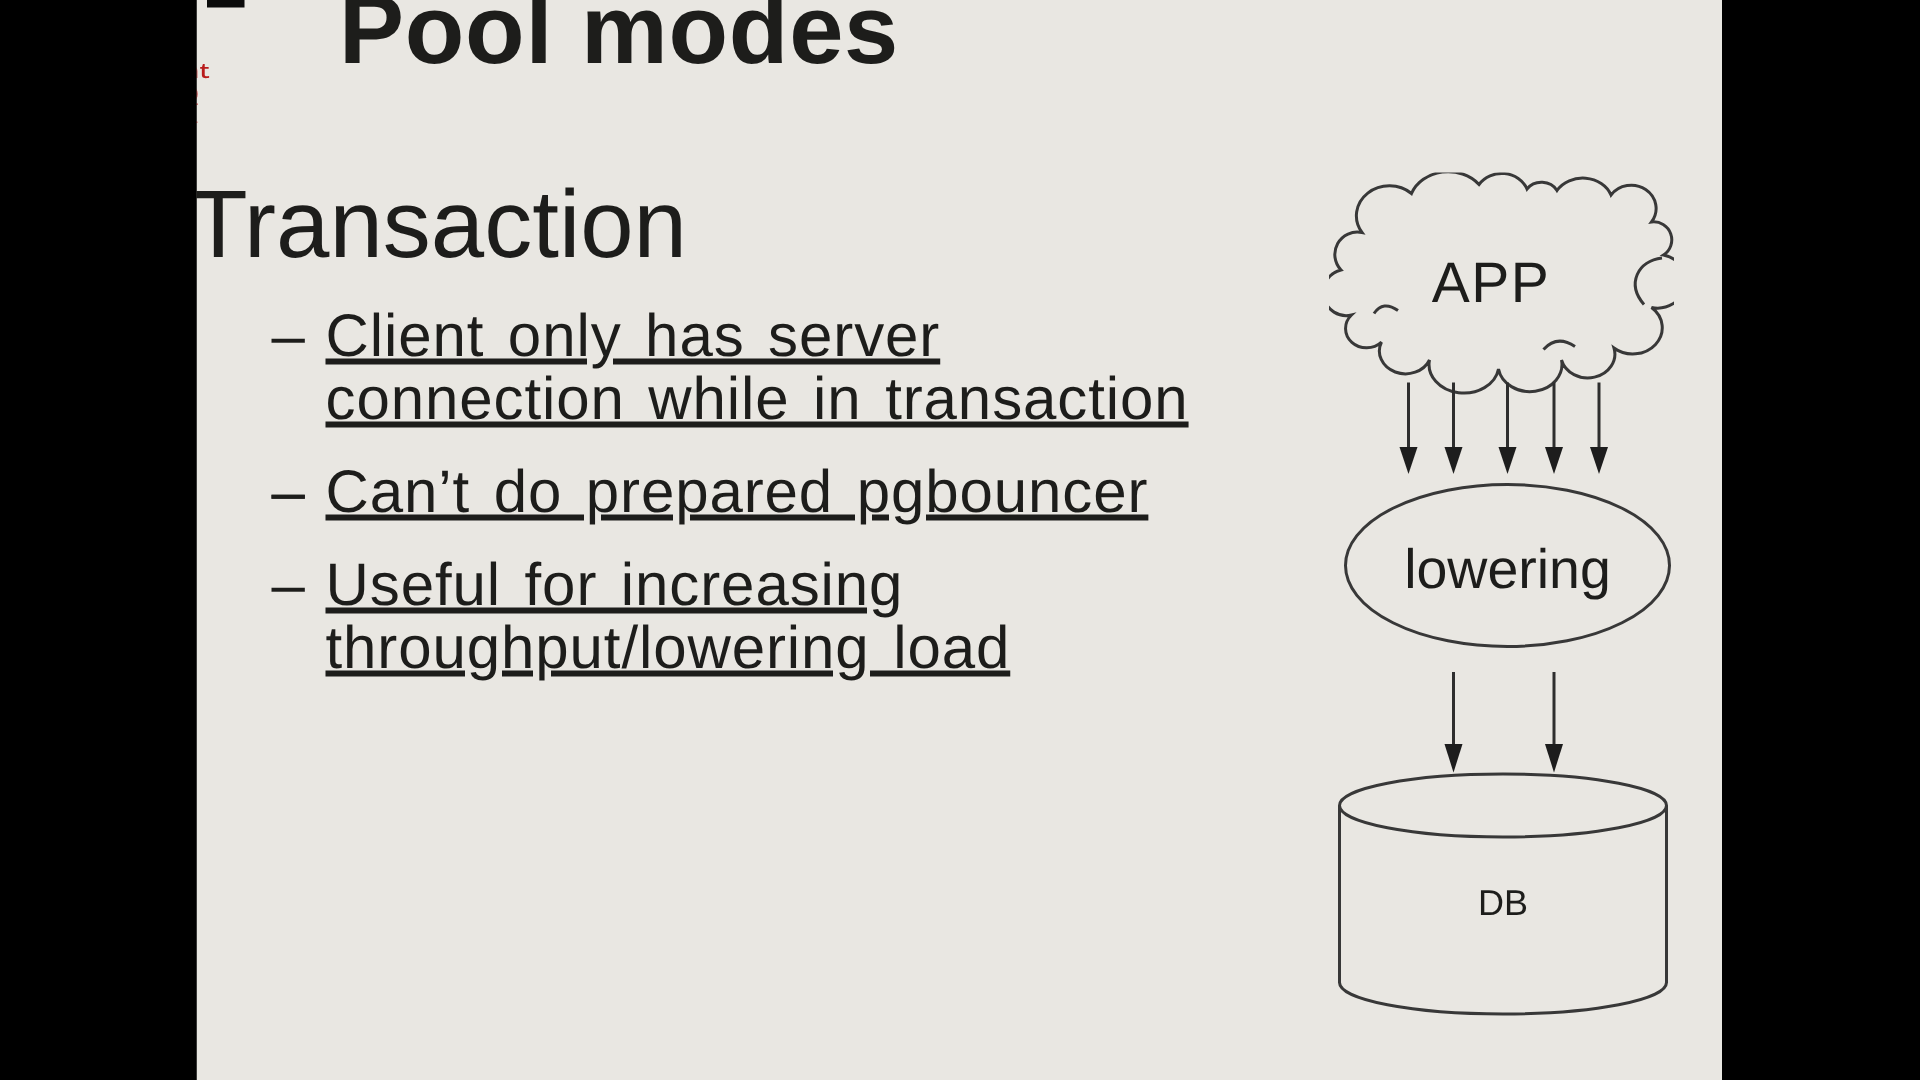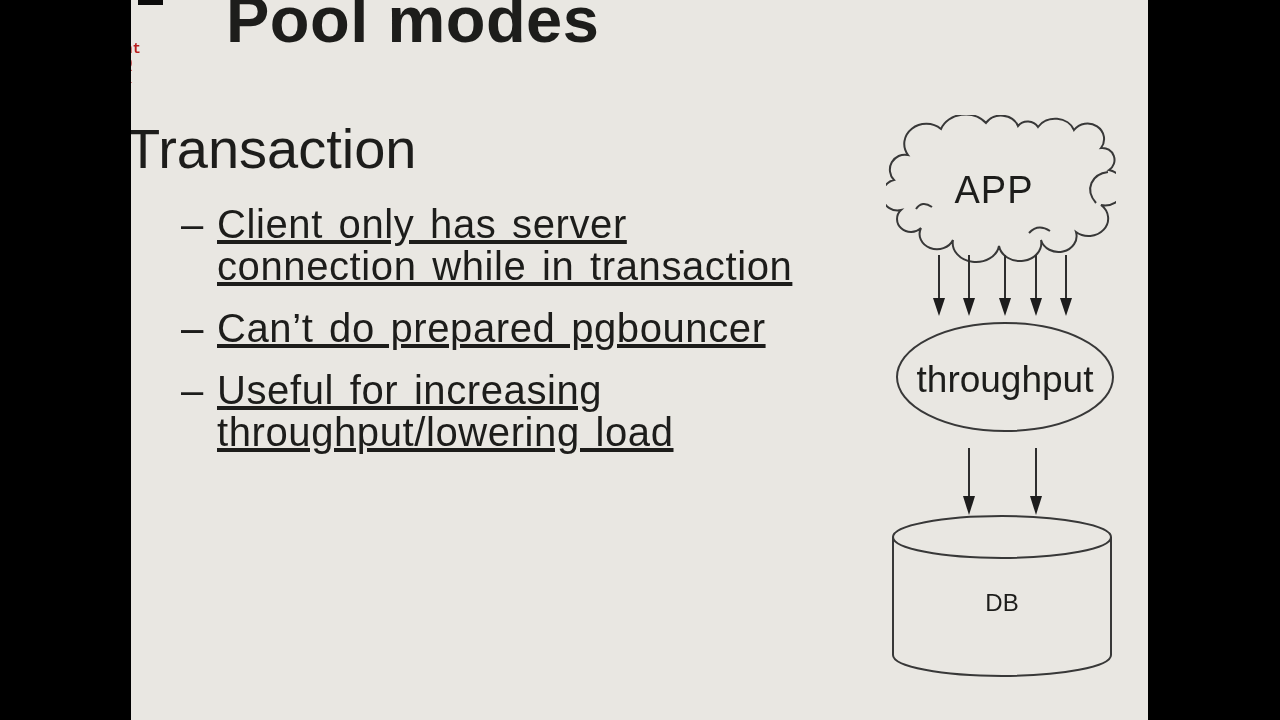--- a/index.html
+++ b/index.html
@@ -71,21 +71,21 @@
     font-weight: bold;
     letter-spacing: 0.5px;
     white-space: nowrap;
   }
 
   .section-heading {
     position: absolute;
     left: -5px;
     top: 123px;
     margin: 0;
-    font-size: 56px;
+    font-size: 64px;
     line-height: 52px;
     font-weight: normal;
     white-space: nowrap;
   }
 
   .bullet-list {
     position: absolute;
     left: 50px;
     top: 203px;
     width: 640px;
@@ -214,21 +214,21 @@
           <polygon points="144,381 156,381 150,400" fill="#1d1d1d" stroke="none"></polygon>
       </g>
 
       <g>
         <path d="M 7,422 L 7,540 A 109,21 0 0 0 225,540 L 225,422"></path>
         <ellipse cx="116" cy="422" rx="109" ry="21"></ellipse>
       </g>
     </svg>
 
     <div class="node-label app">APP</div>
-    <div class="node-label pgb">throughput</div>
+    <div class="node-label pgb">lowering</div>
     <div class="node-label db">DB</div>
 
   </div>
 
   <div class="letterbox left"></div>
   <div class="letterbox right"></div>
 
 </div>
 
 </body></html>

